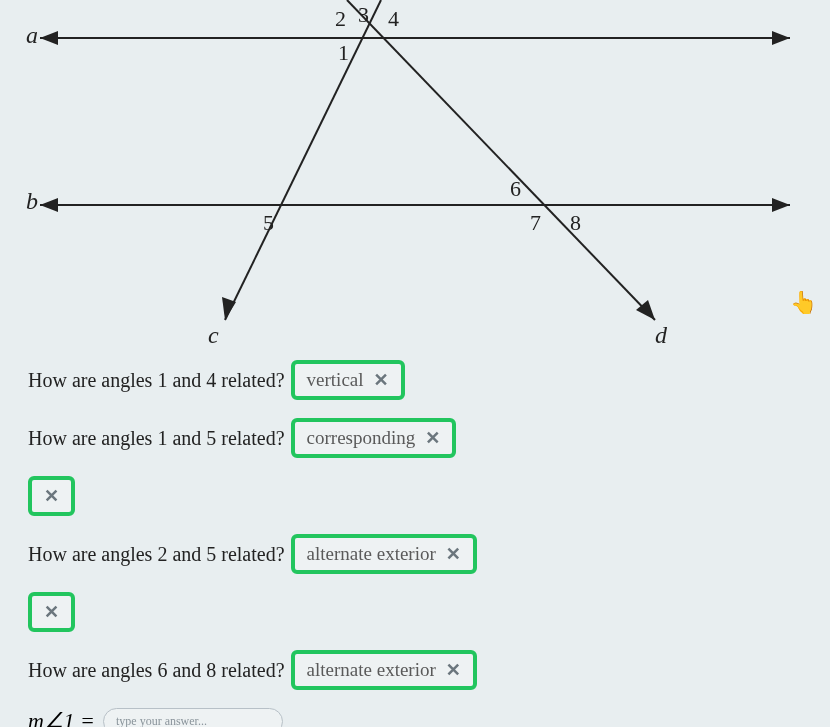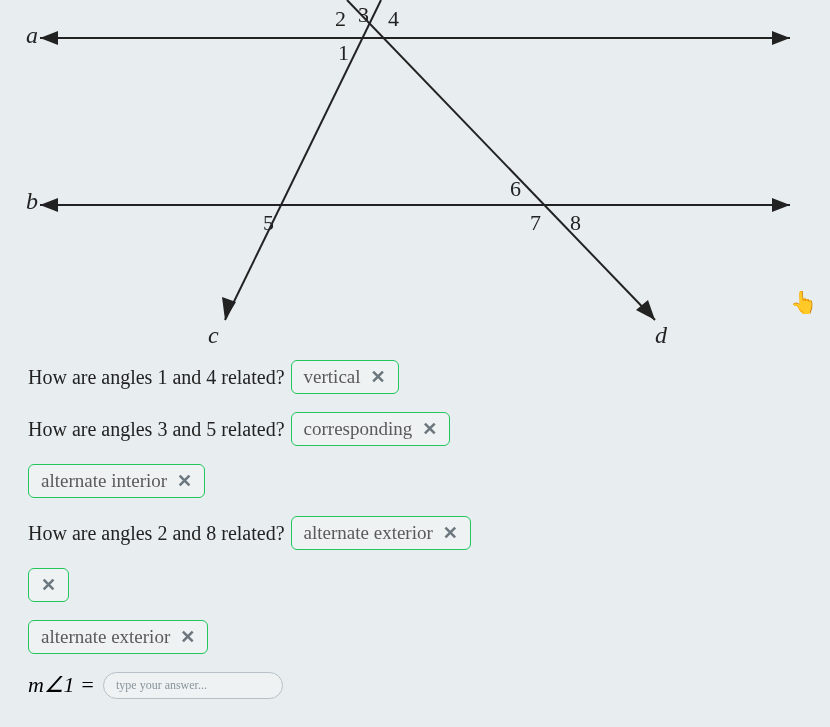--- a/index.html
+++ b/index.html
@@ -42,21 +42,21 @@
     align-items: center;
     margin-bottom: 18px;
     gap: 6px;
   }
   .prompt { white-space: nowrap; }
   .answer-box {
     display: inline-flex;
     align-items: center;
     gap: 10px;
     padding: 5px 12px;
-    border: 1px solid #22c55e;
+    border: 4px solid #22c55e;
     border-radius: 6px;
     background: #eef2f3;
     font-size: 19px;
     color: #5a5a5a;
   }
   .clear-x {
     cursor: pointer;
     color: #6b767d;
     font-size: 18px;
     font-weight: bold;
@@ -130,45 +130,45 @@
 
 <div class="questions">
   <div class="qrow">
     <span class="prompt">How are angles 1 and 4 related?</span>
     <span class="answer-box">
       <span>vertical</span>
       <span class="clear-x">✕</span>
     </span>
   </div>
   <div class="qrow">
-    <span class="prompt">How are angles 3 and 5 related?</span>
+    <span class="prompt">How are angles 1 and 5 related?</span>
     <span class="answer-box">
       <span>corresponding</span>
       <span class="clear-x">✕</span>
     </span>
   </div>
   <div class="qrow">
     <span class="answer-box">
-      <span>alternate interior</span>
       <span class="clear-x">✕</span>
     </span>
   </div>
   <div class="qrow">
-    <span class="prompt">How are angles 2 and 8 related?</span>
+    <span class="prompt">How are angles 2 and 5 related?</span>
     <span class="answer-box">
       <span>alternate exterior</span>
       <span class="clear-x">✕</span>
     </span>
   </div>
   <div class="qrow">
     <span class="answer-box">
       <span class="clear-x">✕</span>
     </span>
   </div>
   <div class="qrow">
+    <span class="prompt">How are angles 6 and 8 related?</span>
     <span class="answer-box">
       <span>alternate exterior</span>
       <span class="clear-x">✕</span>
     </span>
   </div>
 </div>
 
 <div class="final-row">
   <span class="m-angle">m∠1 =</span>
   <span class="input-box">type your answer...</span>

